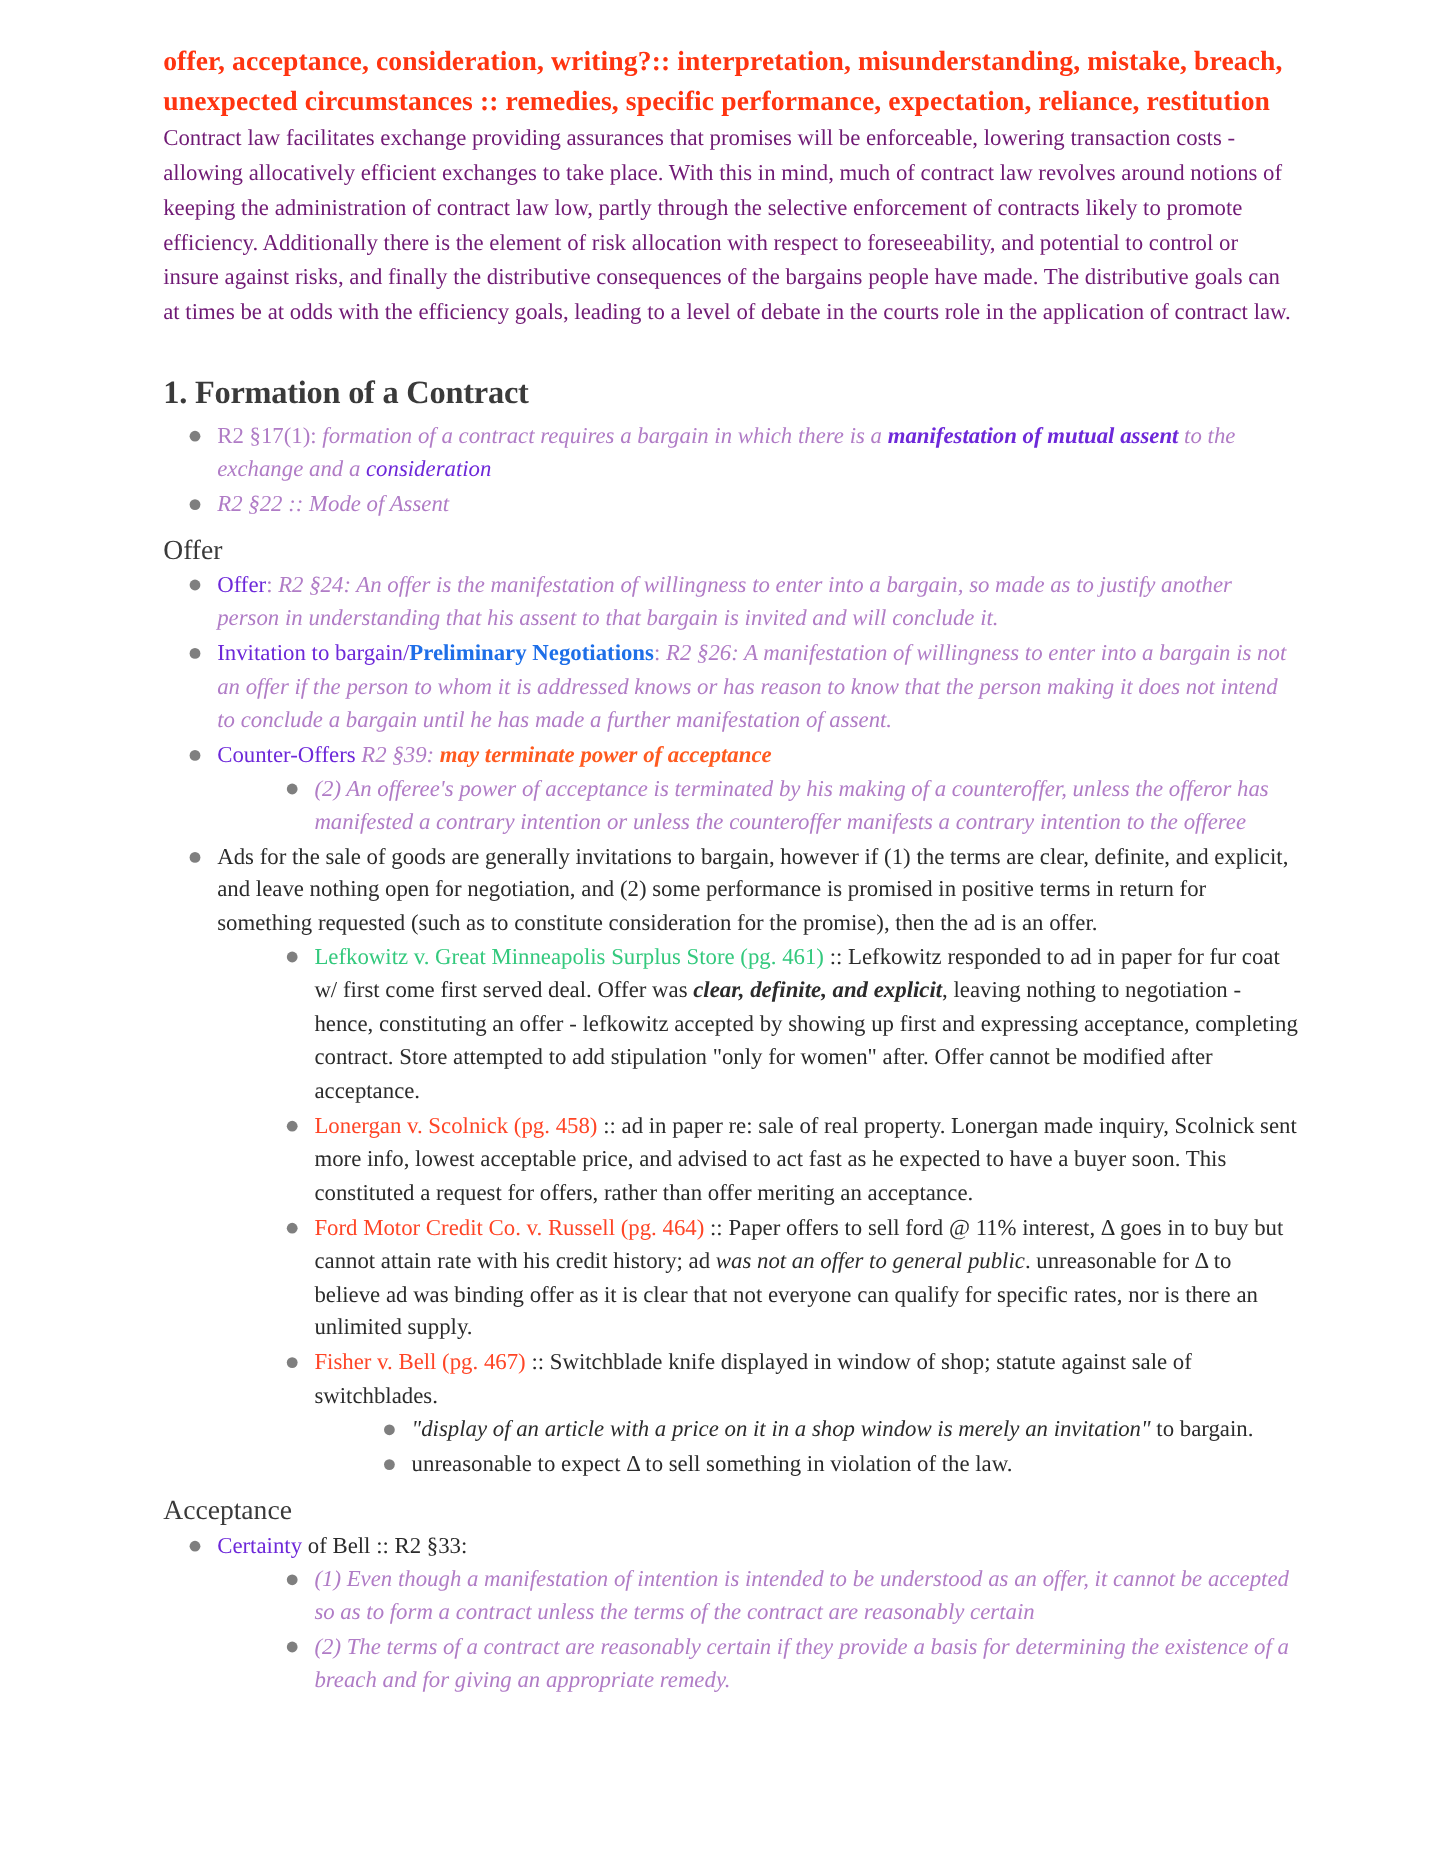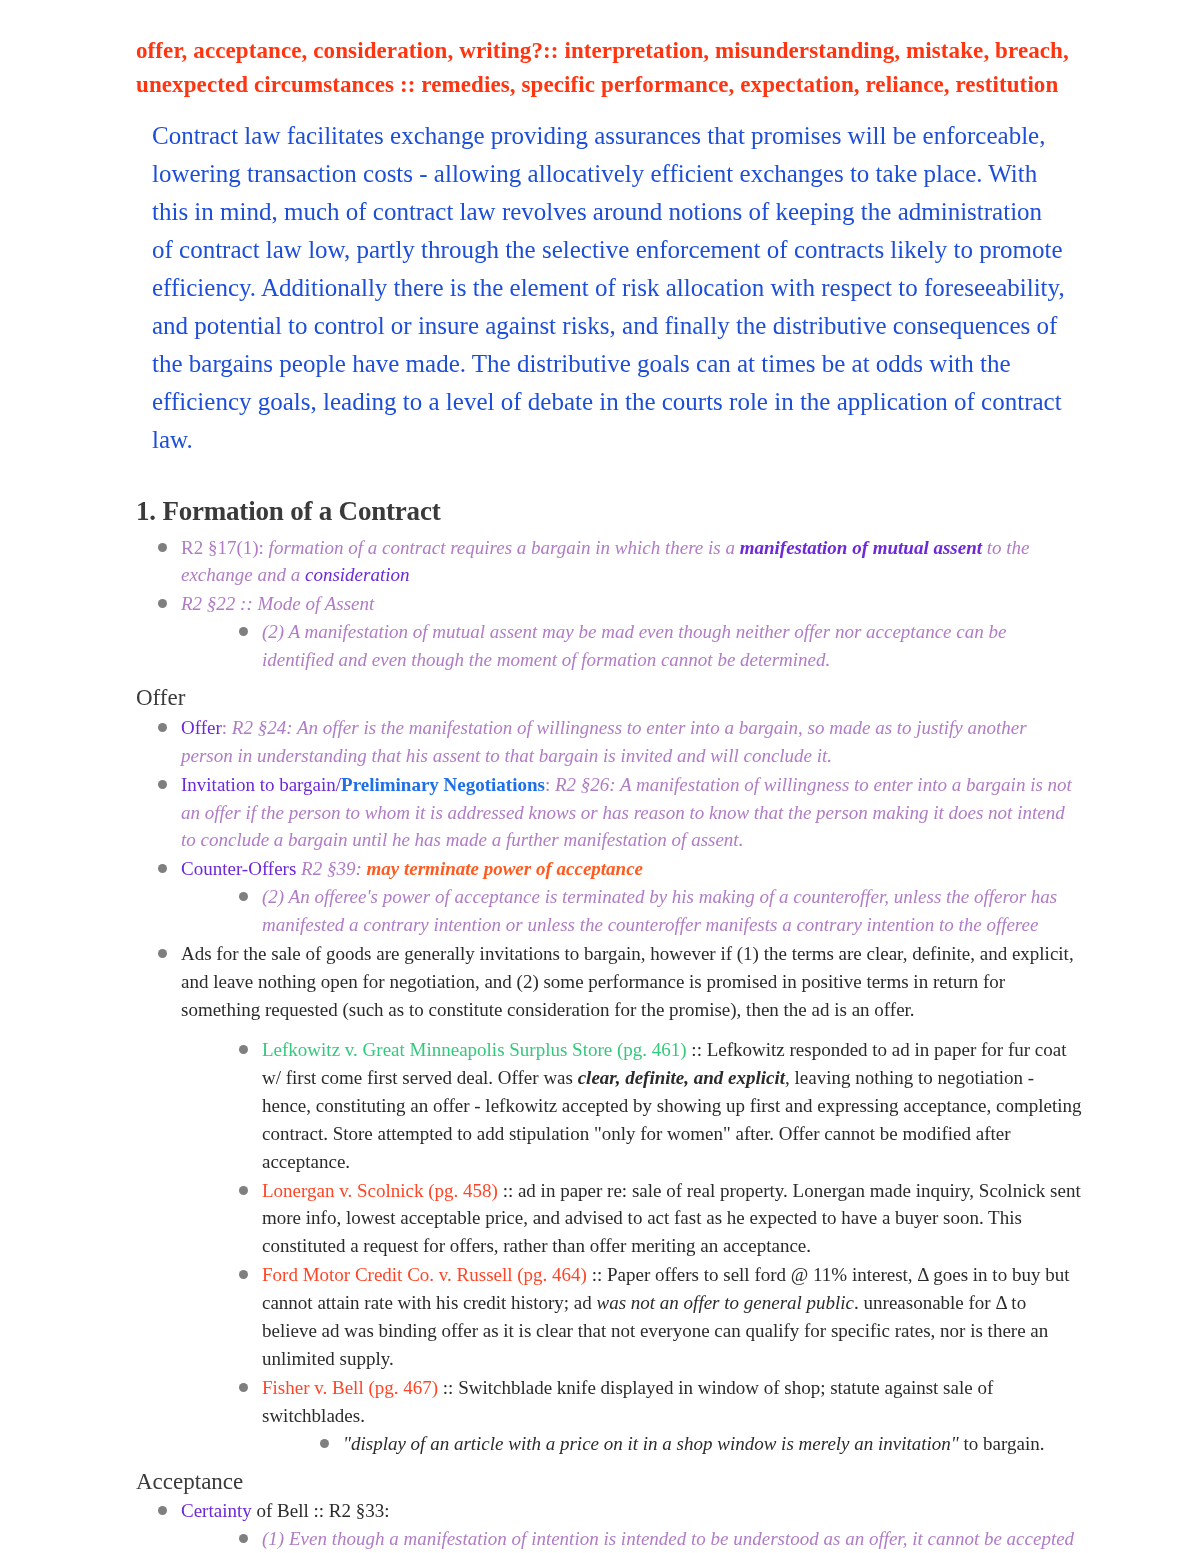--- a/index.html
+++ b/index.html
@@ -34,24 +34,24 @@
   
   .hdr-red {
     color: #FF3410;
     font-weight: bold;
     font-size: 23px;
     line-height: 1.46;
     margin: 0 0 1px 0;
     letter-spacing: 0.1px;
   }
   .intro-para {
-    font-size: 25px;
+    font-size: 19px;
     line-height: 1.52;
-    margin: 16px;
-    color: #1d4ed8;
+    margin: 0;
+    color: #701a75;
   }
   h1.sec {
     font-size: 27px;
     font-weight: bold;
     color: #3a3a3a;
     margin: 36px 0 6px 0;
     line-height: 1.2;
     letter-spacing: -0.2px;
   }
   h2.sub {
@@ -63,21 +63,21 @@
   }
 
   
   ul {
     list-style: none;
     margin: 0;
     padding: 0;
   }
   ul.lvl1 { margin-left: 14px; }
   ul.lvl2 { margin-left: 50px; }
-  ul.lvl3 { margin-left: 50px; margin-top: 12px; }
+  ul.lvl3 { margin-left: 50px; }
   ul.lvl4 { margin-left: 50px; }
 
   li.item {
     position: relative;
     padding-left: 31px;
     font-size: 19px;
     line-height: 1.47;
     margin: 0 0 1px 0;
   }
   li.item::before {
@@ -103,23 +103,20 @@
   <h1 class="sec">1. Formation of a Contract</h1>
 
   <ul class="lvl1">
     <li class="item">
       <span class="c-purple">R2 §17(1): </span><span class="c-purple i">formation of a contract requires a bargain in which there is a </span><span class="c-blue bi">manifestation of mutual assent</span><span class="c-purple i"> to the exchange and a </span><span class="c-blue i">consideration</span>
     </li>
 
     <li class="item">
       <span class="c-purple i">R2 §22 :: Mode of Assent</span>
       <ul class="lvl2">
-        <li class="item">
-          <span class="c-purple i">(2) A manifestation of mutual assent may be mad even though neither offer nor acceptance can be identified and even though the moment of formation cannot be determined.</span>
-        </li>
       </ul>
     </li>
   </ul>
 
   <h2 class="sub">Offer</h2>
 
   <ul class="lvl1">
     <li class="item">
       <span class="c-blue">Offer</span><span class="c-purple">: </span><span class="c-purple i">R2 §24: An offer is the manifestation of willingness to enter into a bargain, so made as to justify another person in understanding that his assent to that bargain is invited and will conclude it.</span>
     </li>
@@ -152,20 +149,23 @@
         <li class="item">
           <span class="c-redcase">Ford Motor Credit Co. v. Russell (pg. 464)</span><span class="c-black"> :: Paper offers to sell ford @ 11% interest, Δ goes in to buy but cannot attain rate with his credit history; ad </span><span class="c-black i">was not an offer to general public</span><span class="c-black">. unreasonable for Δ to believe ad was binding offer as it is clear that not everyone can qualify for specific rates, nor is there an unlimited supply.</span>
         </li>
 
         <li class="item">
           <span class="c-redcase">Fisher v. Bell (pg. 467)</span><span class="c-black"> :: Switchblade knife displayed in window of shop; statute against sale of switchblades.</span>
           <ul class="lvl4">
             <li class="item">
               <span class="c-black i">"display of an article with a price on it in a shop window is merely an invitation"</span><span class="c-black"> to bargain.</span>
             </li>
+            <li class="item">
+              <span class="c-black">unreasonable to expect Δ to sell something in violation of the law.</span>
+            </li>
           </ul>
         </li>
       </ul>
     </li>
   </ul>
 
   <h2 class="sub">Acceptance</h2>
 
   <ul class="lvl1">
     <li class="item">

